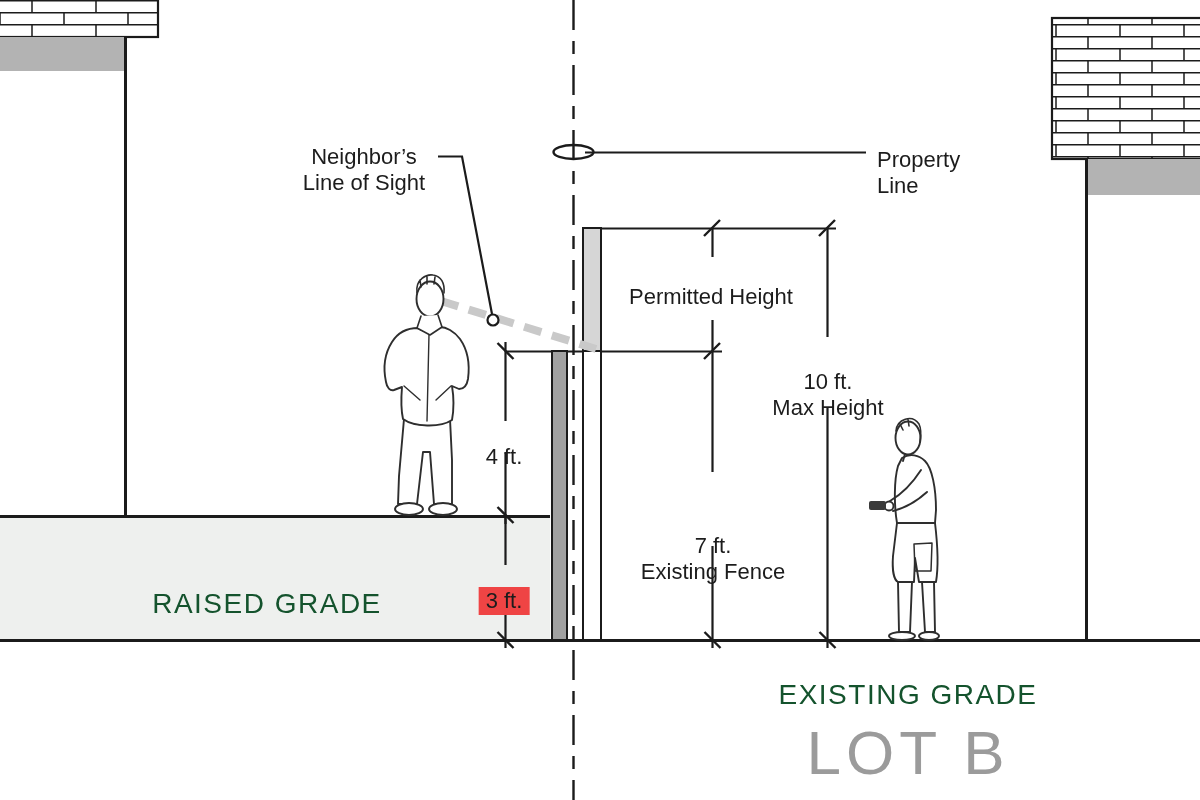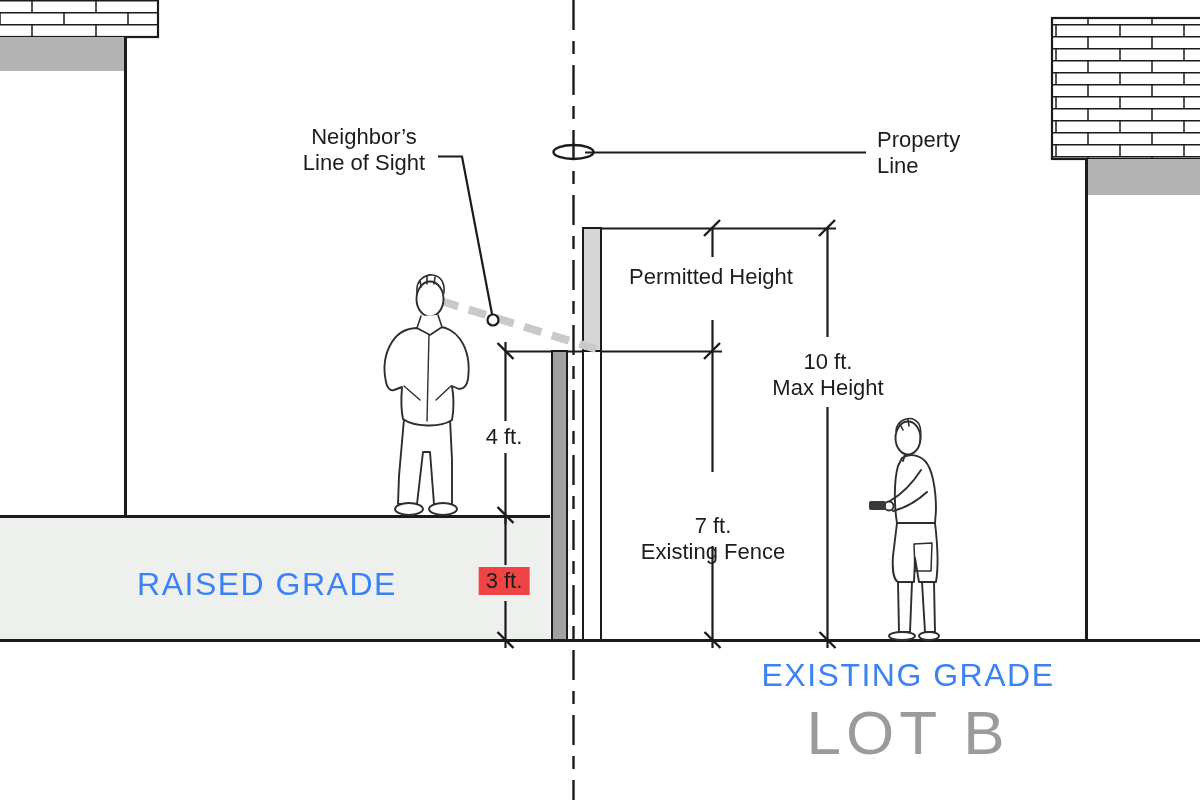--- a/index.html
+++ b/index.html
@@ -1,24 +1,24 @@
 <!DOCTYPE html>
 <html><head>
 <meta charset="utf-8">
 <style>
   html,body{margin:0;padding:0;background:#fff;}
   #stage{
     position:relative;width:1200px;height:800px;background:#ffffff;
     font-family:"Liberation Sans", sans-serif;overflow:hidden;
   }
   #linework{position:absolute;left:0;top:0;}
-  .lbl{position:absolute;color:#1c1c1c;font-size:22px;line-height:26px;white-space:nowrap;}
+  .lbl{position:absolute;color:#1c1c1c;font-size:22px;line-height:26px;white-space:nowrap;margin-top:20px;}
   .lbl .ln{display:block;}
   .center{transform:translateX(-50%);text-align:center;}
-  .grade-lbl{font-size:32px;letter-spacing:1.5px;color:#3b82f6;}
+  .grade-lbl{font-size:28px;letter-spacing:1.5px;color:#14532d;}
   .lot-lbl{font-size:62px;letter-spacing:5px;color:#9b9b9b;}
   .dim-lbl{font-size:22px;text-align:center;}
   .dim3{background:#ef4444;padding:1px 7px;}
 </style>
 </head>
 <body>
 
 <div id="stage">
 
   <svg id="linework" width="1200" height="800" viewBox="0 0 1200 800">

